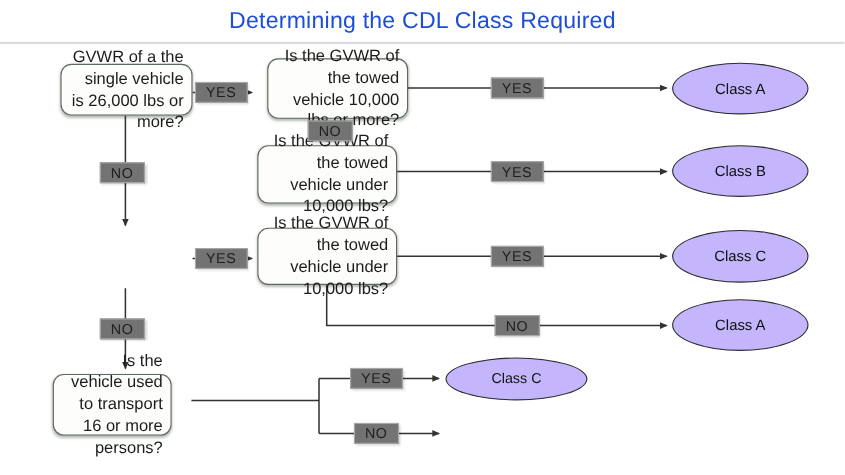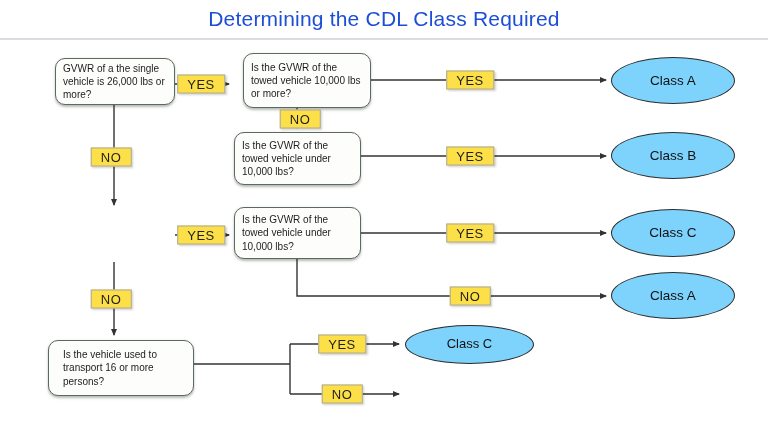--- a/index.html
+++ b/index.html
@@ -14,33 +14,33 @@
   .divider {
     position:absolute; top:38px; left:0; width:768px; height:2px;
     background:#d9dde2;
   }
   svg.connectors { position:absolute; left:0; top:0; z-index:1; }
   .box {
     position:absolute; z-index:2; box-sizing:border-box;
     background:#fdfdfc; border:1.6px solid #5c695e; border-radius:10px;
     box-shadow:0 1.5px 2.5px rgba(50,60,50,.35);
     display:flex; align-items:center; justify-content:center;
-    text-align:left; font-size:10px; line-height:1.32; color:#1c1c1c;
+    text-align:right; font-size:15px; line-height:1.32; color:#1c1c1c;
     padding:3px 7px;
   }
   .ellipse {
     position:absolute; z-index:2; box-sizing:border-box;
-    background:#7dd3fc; border:1.4px solid #2c2c2c; border-radius:50%;
+    background:#c4b5fd; border:1.4px solid #2c2c2c; border-radius:50%;
     display:flex; align-items:center; justify-content:center;
     text-align:center; font-size:13.5px; line-height:1.15; color:#111;
     padding:2px 16px;
   }
   .elabel {
     position:absolute; z-index:3; transform:translate(-50%,-50%);
-    background:#fde047; border:1px solid #a8a8a8;
+    background:#737373; border:1px solid #a8a8a8;
     box-shadow:1.5px 1.5px 2px rgba(0,0,0,.18);
     font-size:13px; letter-spacing:.5px; color:#1f1f1f;
     padding:1px 9px; white-space:nowrap;
   }
 </style>
 </head>
 <body>
 
 <div class="stage">
 
@@ -65,21 +65,21 @@
     <line x1="174" y1="364" x2="290" y2="364" stroke="#333" stroke-width="1.4"></line>
     <line x1="290" y1="344" x2="290" y2="394" stroke="#333" stroke-width="1.4"></line>
     <line x1="290" y1="344" x2="399" y2="344" stroke="#333" stroke-width="1.4" marker-end="url(#arw)"></line>
     <line x1="290" y1="394" x2="399" y2="394" stroke="#333" stroke-width="1.4" marker-end="url(#arw)"></line>
   </svg>
 
   <div class="box" style="left:55px;  top:58px;  width:120px; height:47px;">GVWR of a the single vehicle is 26,000 lbs or more?</div>
   <div class="box" style="left:233px; top:53px;  width:128px; height:55px;margin-left:10px;">Is the GVWR of the towed vehicle 10,000 lbs or more?</div>
   <div class="box" style="left:234px; top:132px; width:127px; height:53px;">Is the GVWR of the towed vehicle under 10,000 lbs?</div>
   <div class="box" style="left:234px; top:207px; width:127px; height:52px;">Is the GVWR of the towed vehicle under 10,000 lbs?</div>
-  <div class="box" style="left:48px;  top:340px; width:146px; height:56px;padding-left:14px;">Is the vehicle used to transport 16 or more persons?</div>
+  <div class="box" style="left:48px;  top:340px; width:108px; height:56px;padding-left:14px;">Is the vehicle used to transport 16 or more persons?</div>
 
   <div class="ellipse" style="left:611px; top:57px;  width:124px; height:47px;">Class A</div>
   <div class="ellipse" style="left:611px; top:132px; width:124px; height:47px;">Class B</div>
   <div class="ellipse" style="left:611px; top:209px; width:124px; height:48px;">Class C</div>
   <div class="ellipse" style="left:611px; top:272px; width:124px; height:47px;">Class A</div>
   <div class="ellipse" style="left:405px; top:325px; width:129px; height:39px; font-size:13px;">Class C</div>
 
   <div class="elabel" style="left:201px; top:84px;">YES</div>
   <div class="elabel" style="left:470px; top:80px;">YES</div>
   <div class="elabel" style="left:300px; top:119px;">NO</div>

